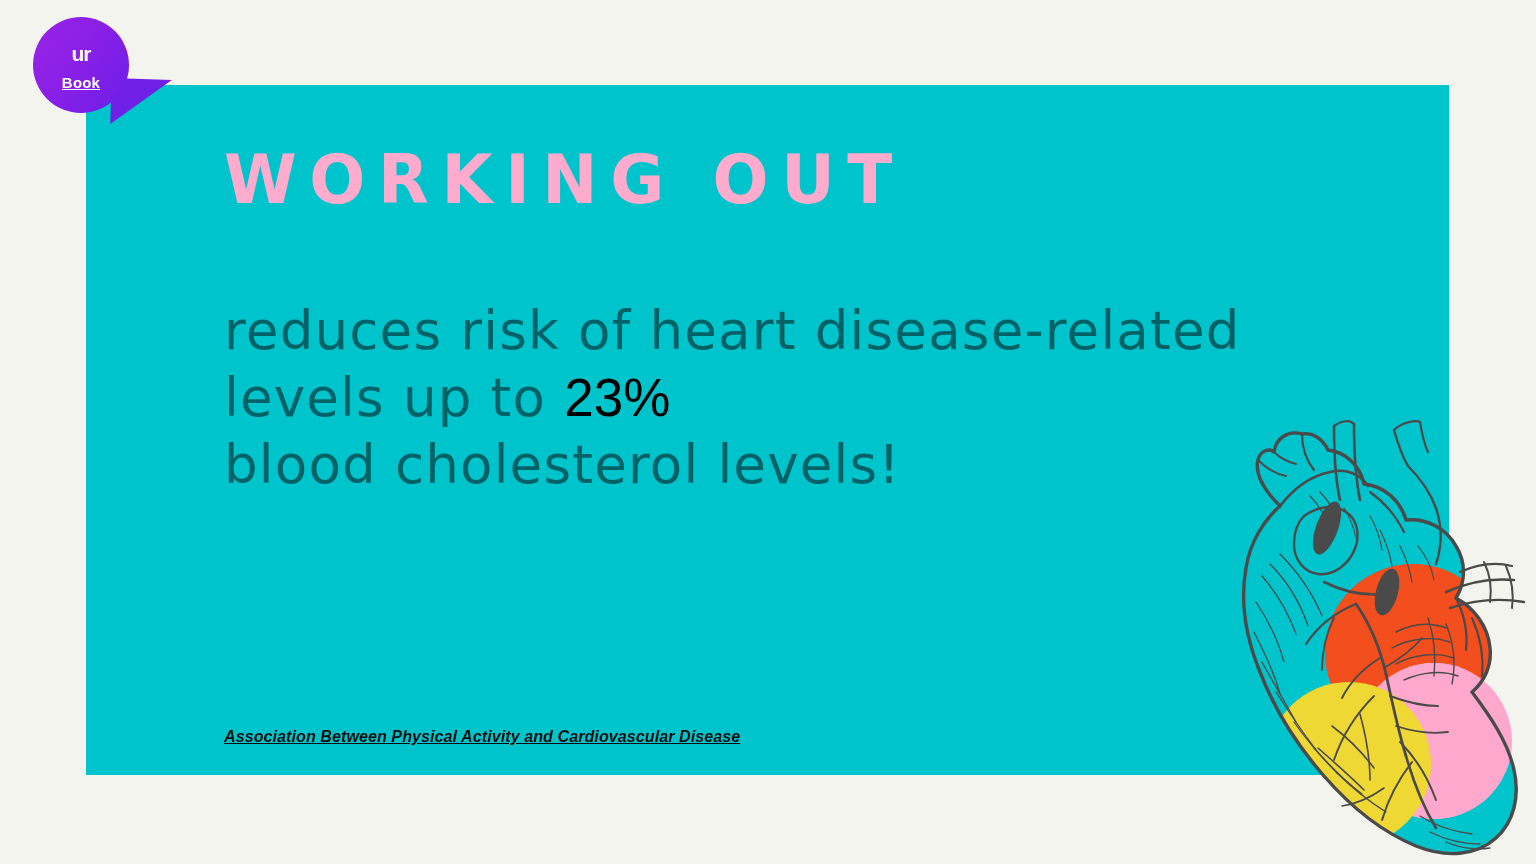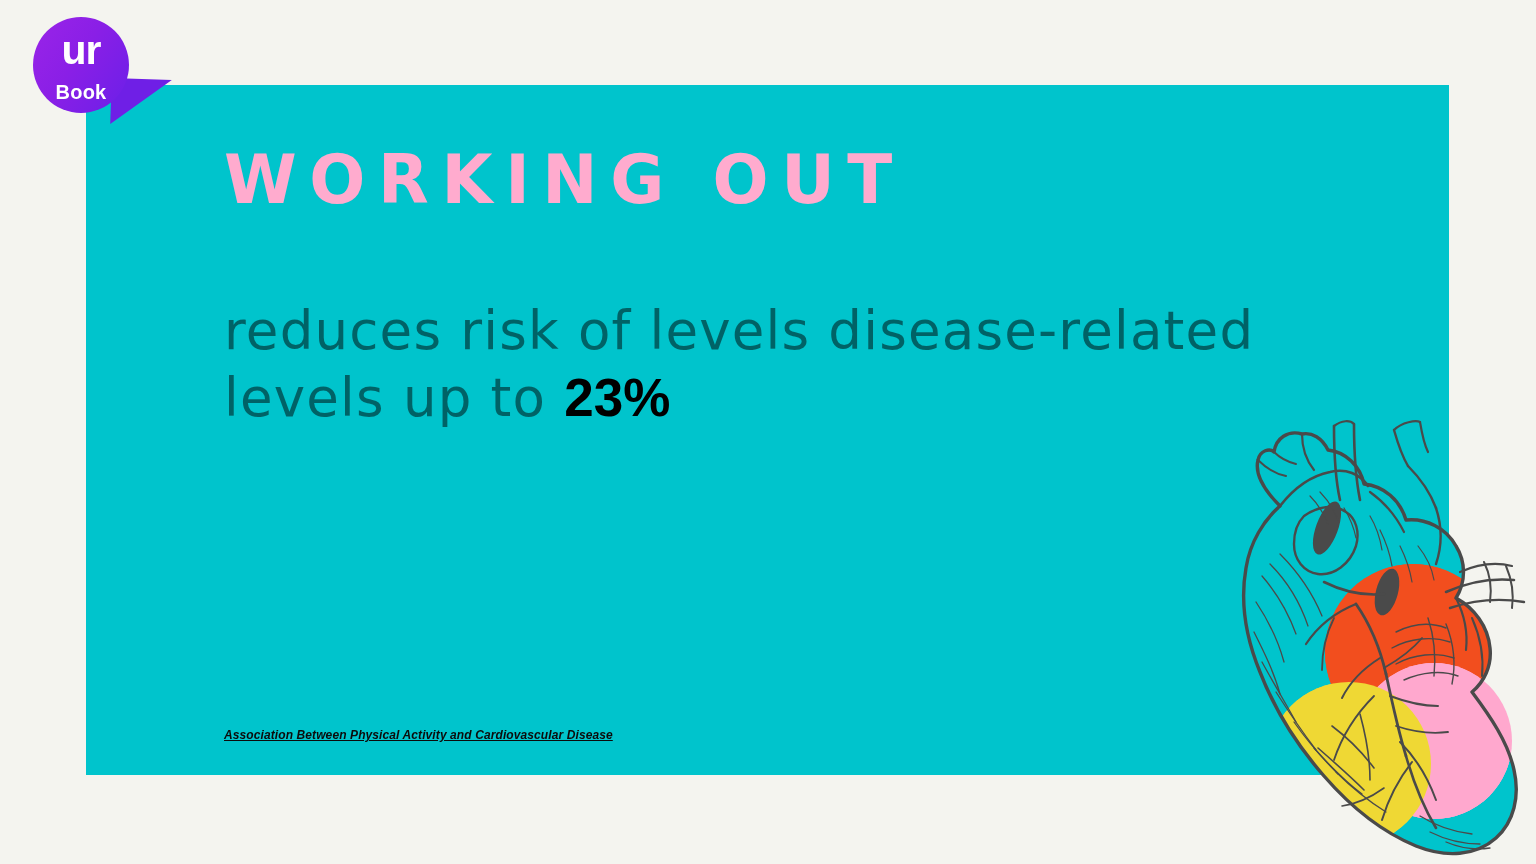--- a/index.html
+++ b/index.html
@@ -24,52 +24,52 @@
     border-bottom:46px solid transparent;
     transform:rotate(2deg);
   }
   .logo-bubble{
     position:absolute;left:0;top:0;width:96px;height:96px;border-radius:50%;
     background:linear-gradient(125deg,#9a24e8 0%,#8a1fe6 45%,#6b1fe8 100%);
     display:flex;flex-direction:column;align-items:center;justify-content:center;
     line-height:1;
   }
   .logo-ur{
-    color:#fff;font-size:41px;font-weight:bold;letter-spacing:-1px;
+    color:#fff;font-size:21px;font-weight:bold;letter-spacing:-1px;
     margin-top:2px;margin-bottom:11px;
   }
-  .logo-book{color:#fff;font-size:20px;font-weight:bold;letter-spacing:.2px;}
+  .logo-book{color:#fff;font-size:15px;font-weight:bold;letter-spacing:.2px;text-decoration:underline;}
 
   
   .title{
     position:absolute;left:224px;top:140px;
     color:#ffabce;
     font-size:68px;font-weight:bold;letter-spacing:13px;
     font-family:"DejaVu Sans","Liberation Sans",sans-serif;
     white-space:nowrap;
     transform:scaleX(.97);transform-origin:left center;
   }
 
   
   .body-copy{
     position:absolute;left:224px;top:297px;width:1100px;
     color:rgba(0,0,0,.50);
     font-size:53px;line-height:67px;font-weight:400;letter-spacing:1.2px;
     font-family:"DejaVu Sans","Liberation Sans",sans-serif;
   }
   .body-copy .line{white-space:nowrap;}
   .stat{
-    color:#000;font-weight:bold;letter-spacing:0;
+    color:#000;font-weight:normal;letter-spacing:0;
     font-family:"Liberation Sans","DejaVu Sans",sans-serif;
   }
 
   
   .citation{
     position:absolute;left:224px;top:728px;
-    color:#0c0c0c;font-size:12px;font-weight:bold;font-style:italic;
+    color:#0c0c0c;font-size:16px;font-weight:bold;font-style:italic;
     text-decoration:underline;letter-spacing:.1px;white-space:nowrap;
   }
 
   
   .art{
     position:absolute;left:1184px;top:396px;width:352px;height:468px;
     overflow:hidden;
   }
   .art svg{display:block;width:352px;height:468px;}
 </style>
@@ -84,22 +84,23 @@
     <div class="logo-tail"></div>
     <div class="logo-bubble">
       <div class="logo-ur">ur</div>
       <div class="logo-book">Book</div>
     </div>
   </div>
 
   <div class="title">WORKING OUT</div>
 
   <div class="body-copy">
-    <div class="line">reduces risk of levels disease-related</div>
+    <div class="line">reduces risk of heart disease-related</div>
     <div class="line"><span>levels up to </span><span class="stat">23%</span></div>
+    <div class="line">blood cholesterol levels!</div>
   </div>
 
   <div class="citation">Association Between Physical Activity and Cardiovascular Disease</div>
 
   <div class="art">
     <svg viewBox="0 0 352 468" xmlns="http://www.w3.org/2000/svg">
       <defs>
         <clipPath id="heartClip">
           <path d="M118 38 C104 34 92 42 90 56 C86 52 76 54 74 64 C70 80 82 96 96 110
                    C80 124 66 146 62 172 C56 206 62 242 76 276 C90 312 112 348 140 380

